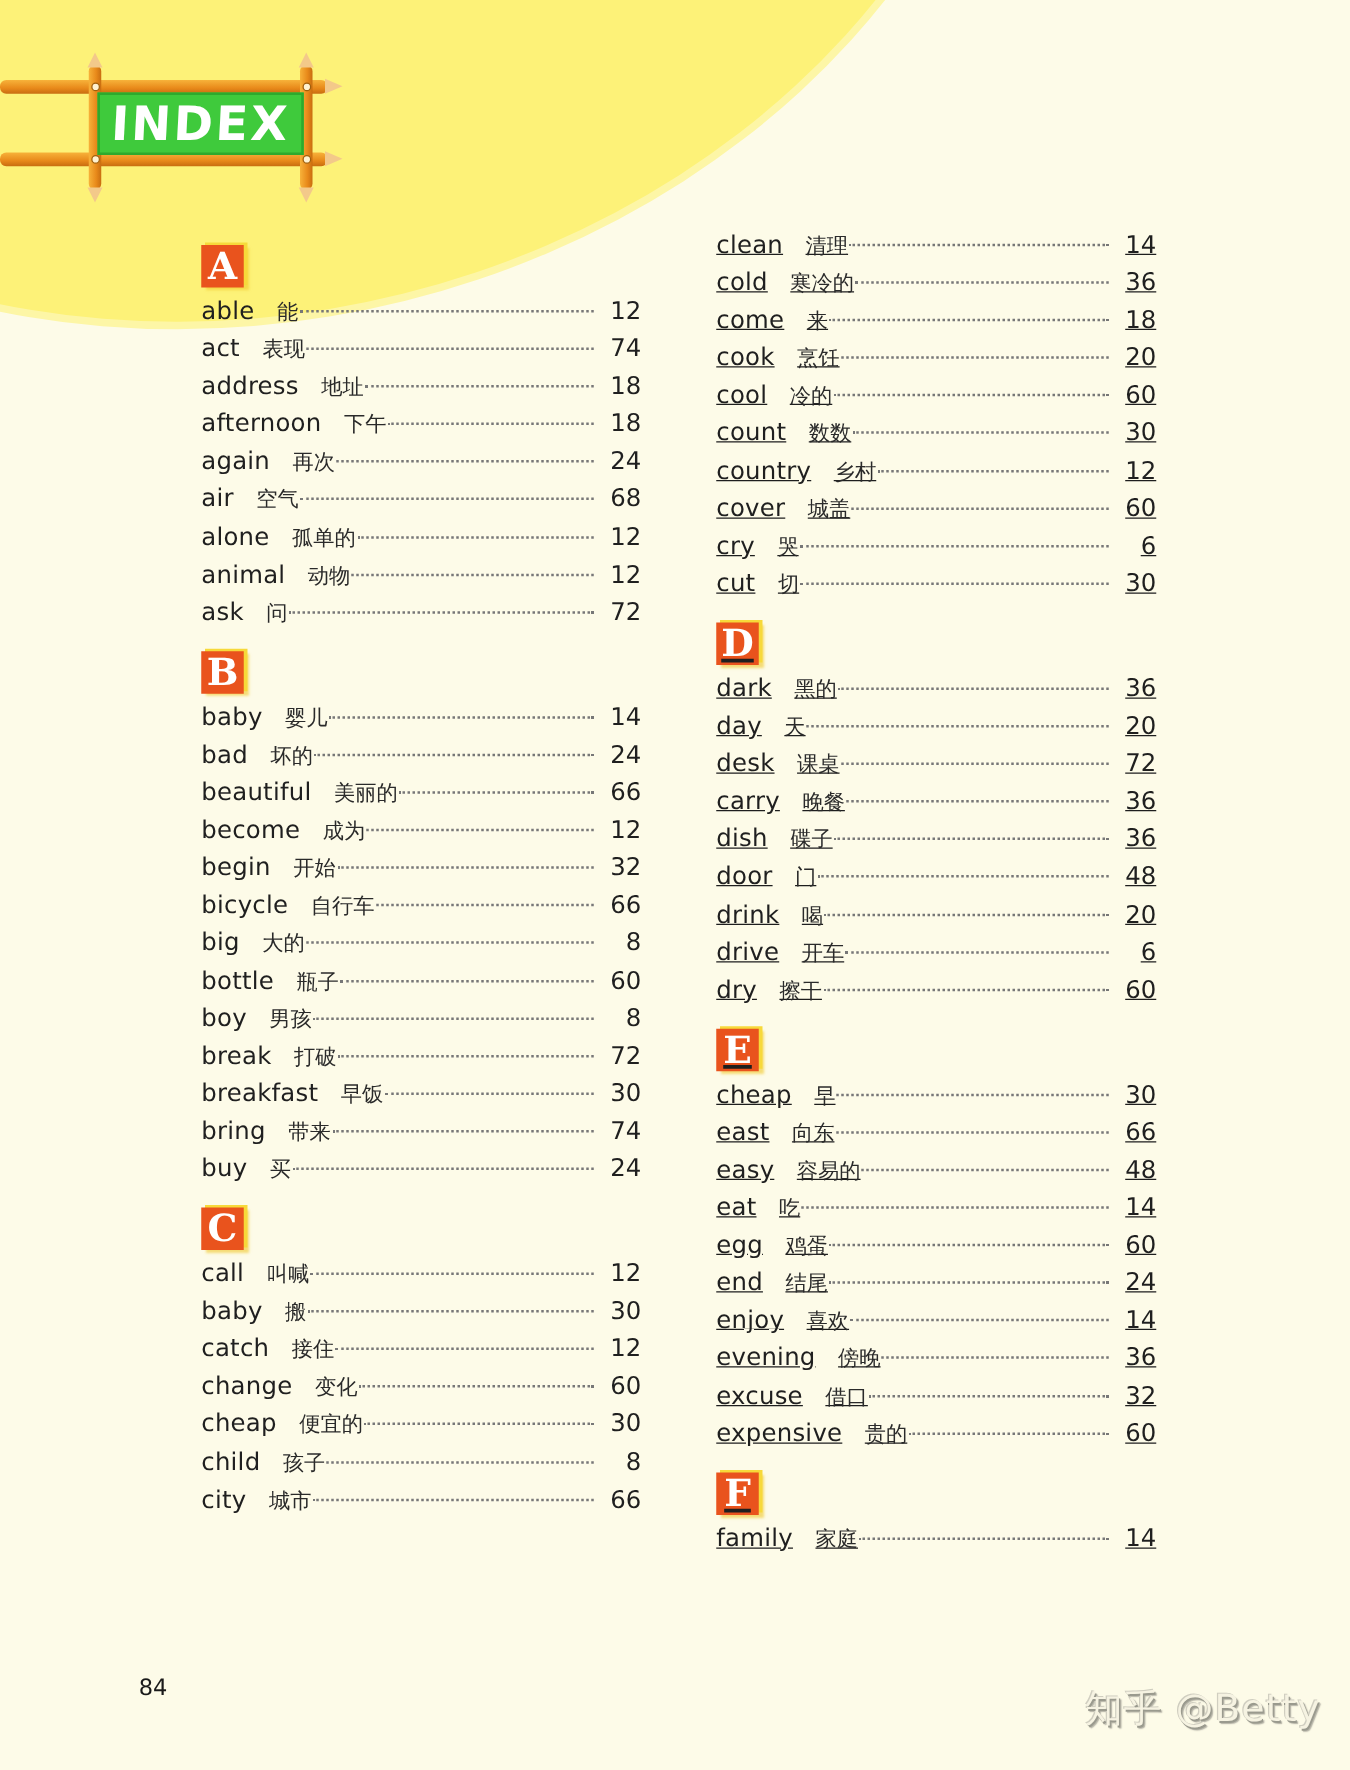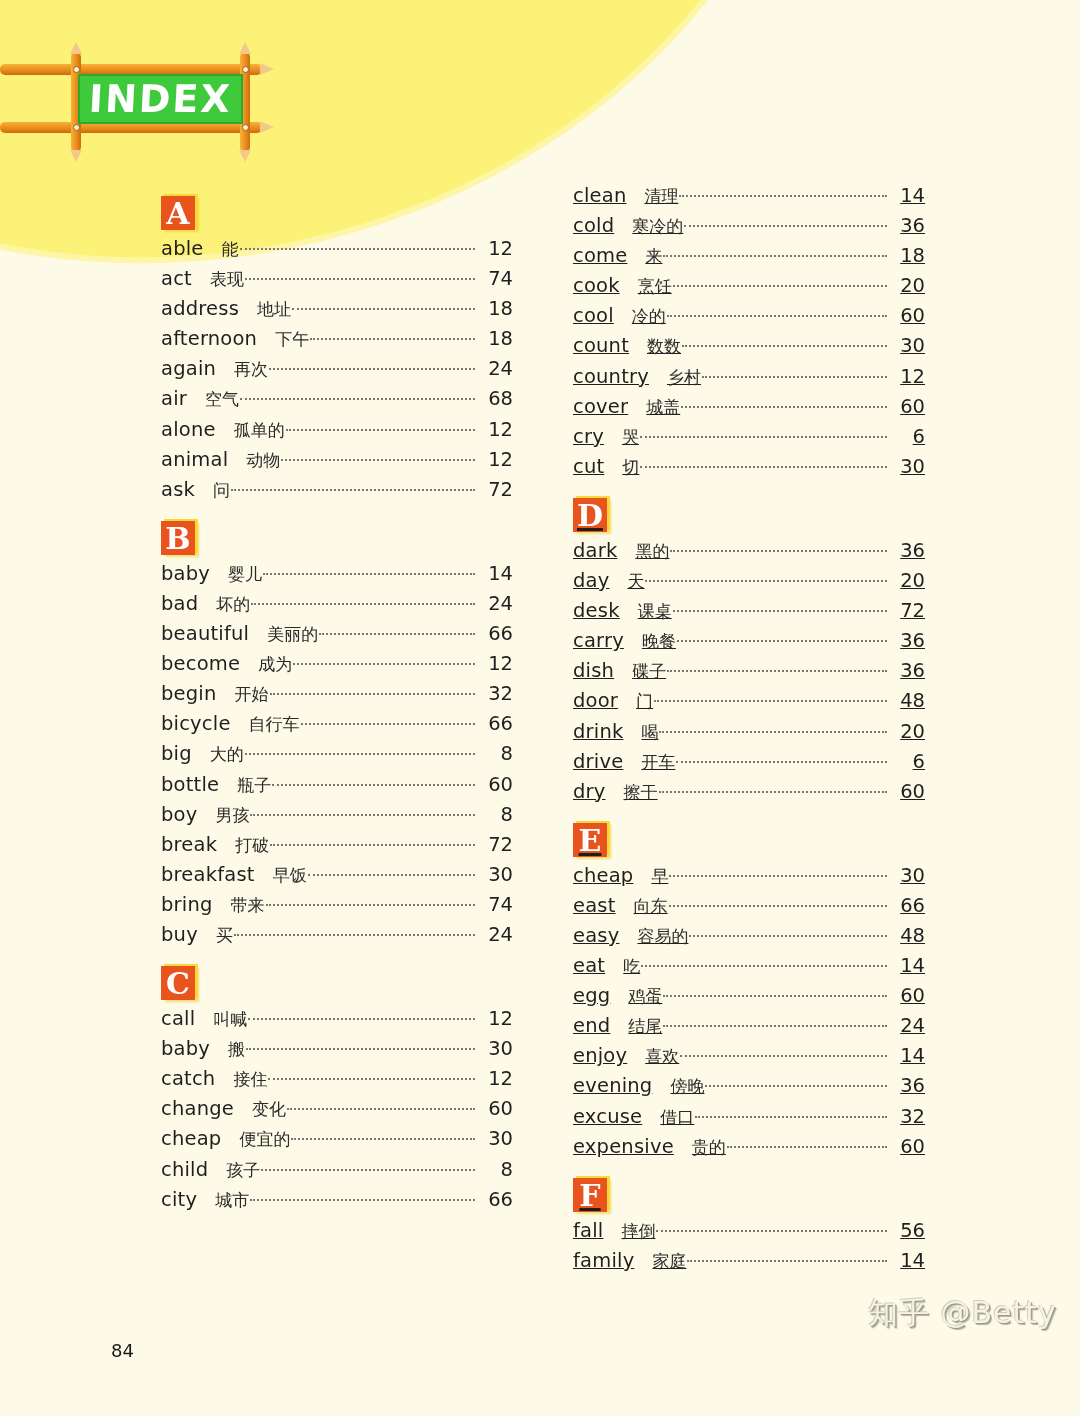--- a/index.html
+++ b/index.html
@@ -147,21 +147,21 @@
       position: absolute;
       left: 85px;
       top: 1340px;
       font-size: 18px;
       color: #1a1a1a;
       margin-left: 26px;
     }
     .watermark {
       position: absolute;
       left: 868px;
-      top: 1293px;
+      top: 1347px;
       font-size: 30px;
       color: #f6f3e2;
       text-shadow: 1px 1px 0 #9a9a8e, -1px -1px 0 #d0cec0, 2px 2px 1px #b2b0a4;
       letter-spacing: 1px;
     }
   </style>
 </head>
 <body>
 
 <div class="bg-swoosh"></div>
@@ -558,26 +558,20 @@
         <span class="word">expensive</span>
         <span class="gloss">贵的</span>
         <span class="leader"></span>
         <span class="page">60</span>
       </div>
   </div>
 
   <div class="section">
     <div class="letter-badge">F</div>
     <div class="entry">
-        <span class="word">fall</span>
-        <span class="gloss">摔倒</span>
-        <span class="leader"></span>
-        <span class="page">56</span>
-      </div>
-    <div class="entry">
         <span class="word">family</span>
         <span class="gloss">家庭</span>
         <span class="leader"></span>
         <span class="page">14</span>
       </div>
   </div>
 </div>
 
 <div class="page-number">84</div>
 <div class="watermark">知乎 @Betty</div>

